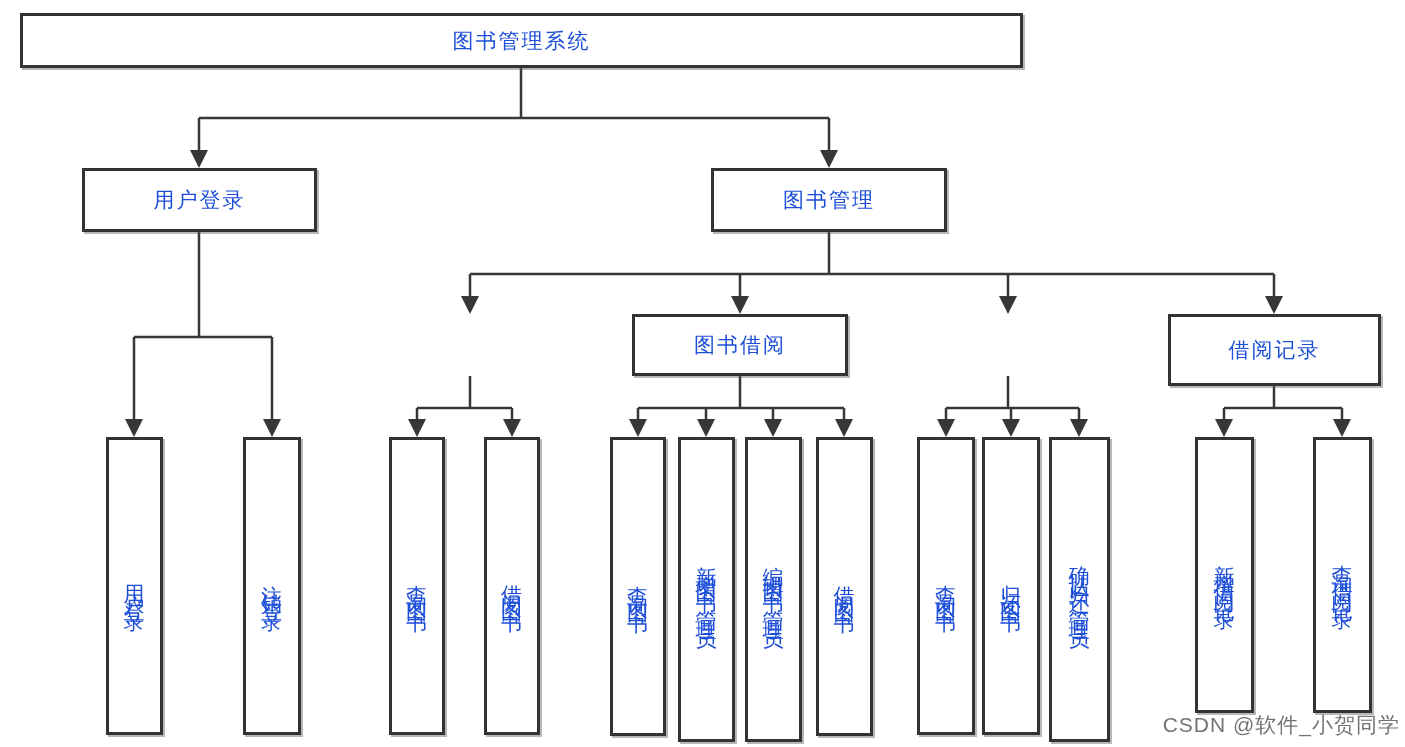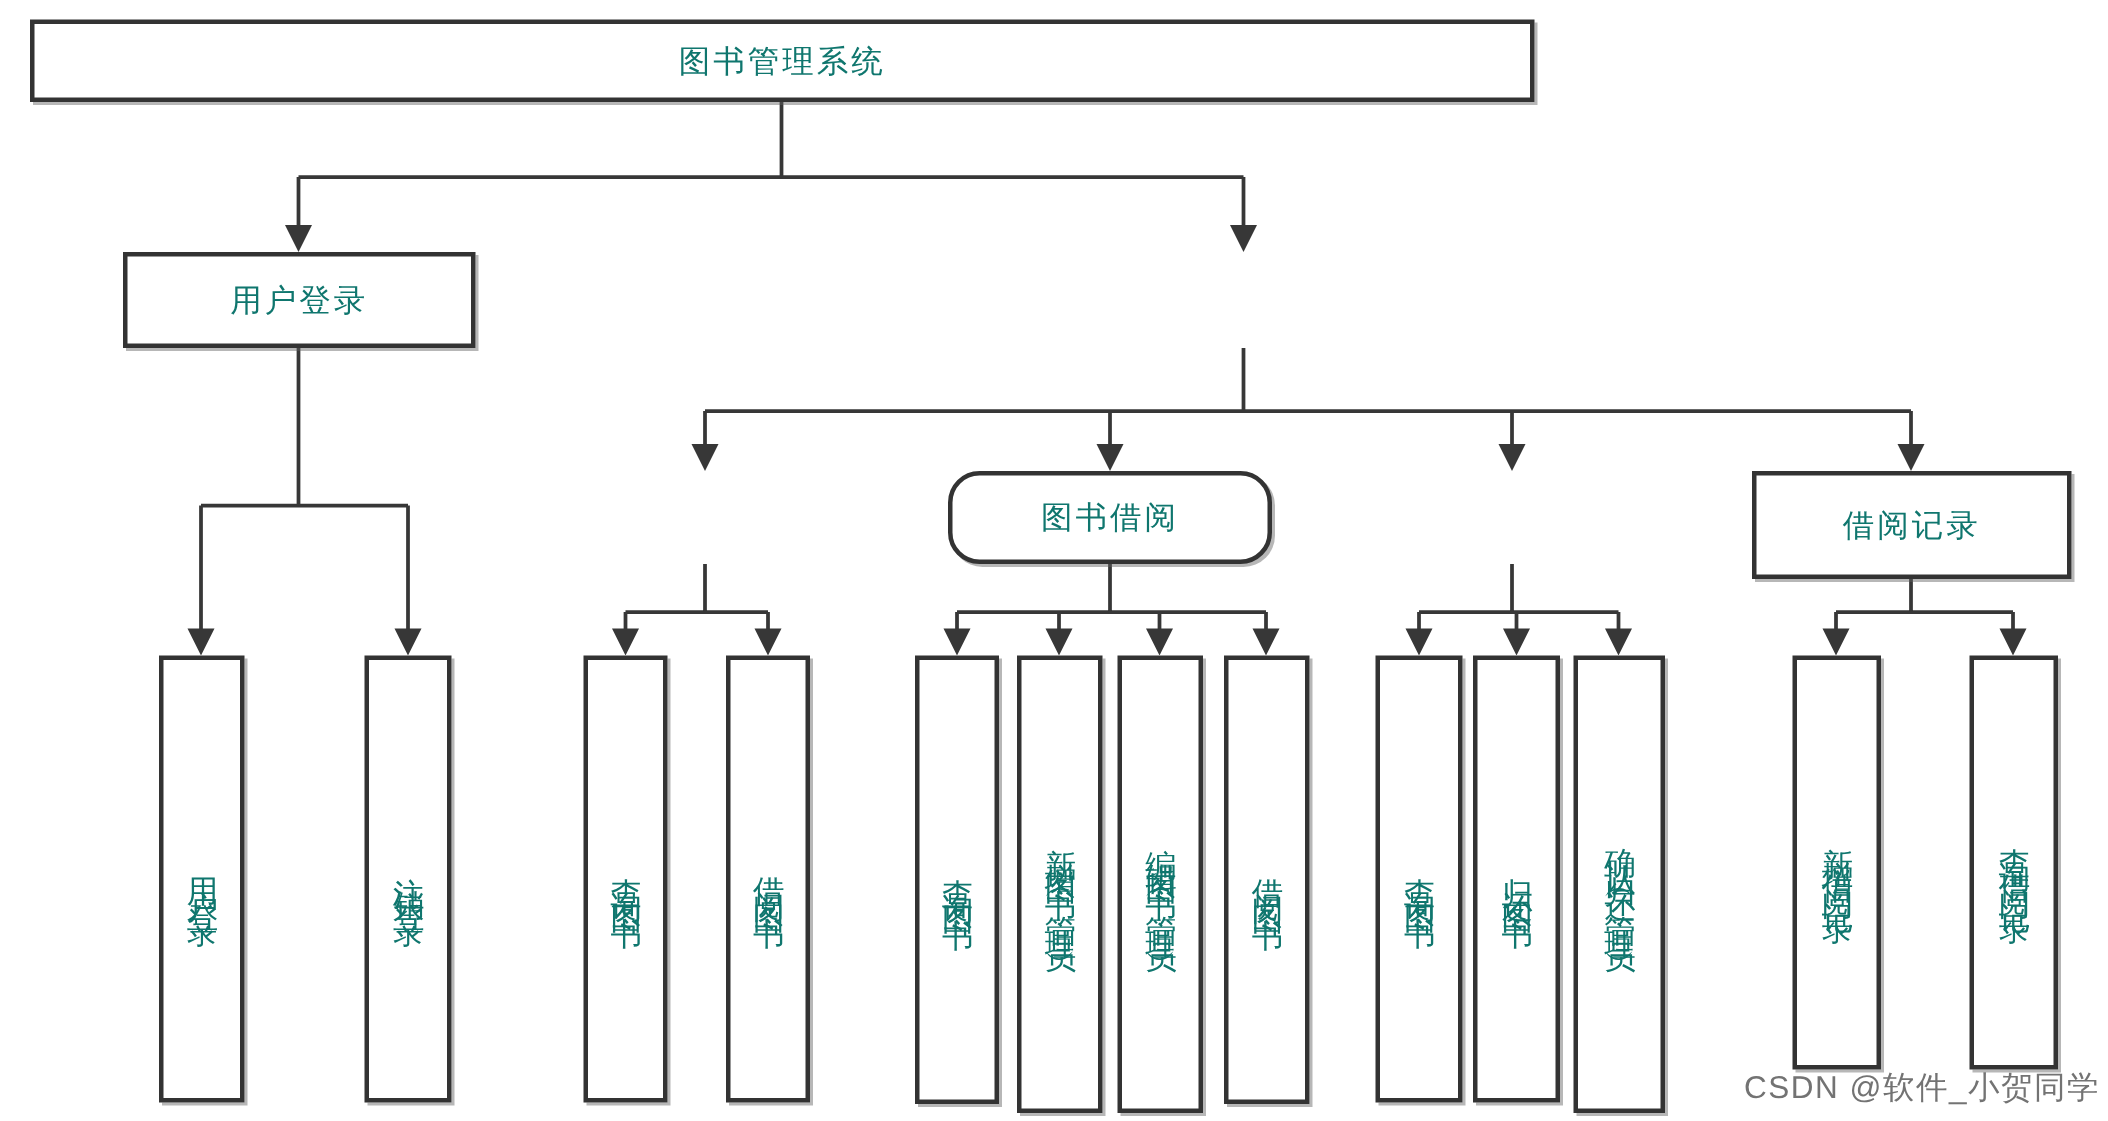--- a/index.html
+++ b/index.html
@@ -5,21 +5,21 @@
   html,body { margin:0; padding:0; background:#ffffff; }
   .canvas {
     position:relative; width:1405px; height:747px; background:#ffffff;
     font-family:"Liberation Sans","DejaVu Sans",sans-serif; overflow:hidden;
   }
   svg.connectors { position:absolute; left:0; top:0; width:1405px; height:747px; }
   .node {
     position:absolute; box-sizing:border-box;
     border:3px solid #333333; background:#ffffff;
     display:flex; align-items:center; justify-content:center;
-    color:#0f766e; font-size:21px; letter-spacing:2px;
+    color:#1d4ed8; font-size:21px; letter-spacing:2px;
     box-shadow:2px 2px 0 rgba(95,95,95,0.45);
     white-space:nowrap;
   }
   .leaf {
     writing-mode:vertical-rl; text-orientation:mixed;
     font-size:21px; letter-spacing:9px; white-space:normal;
     line-height:1;
   }
   .watermark {
     position:absolute; right:5px; top:711px;
@@ -74,22 +74,23 @@
       <polygon points="1070,419 1088,419 1079,437"></polygon>
 
       <polygon points="1215,419 1233,419 1224,437"></polygon>
       <polygon points="1333,419 1351,419 1342,437"></polygon>
     </g>
   </svg>
 
   <div class="node" style="left:20px; top:13px; width:1003px; height:55px;">图书管理系统</div>
 
   <div class="node" style="left:82px; top:168px; width:235px; height:64px;">用户登录</div>
+  <div class="node" style="left:711px; top:168px; width:236px; height:64px;">图书管理</div>
 
-  <div class="node" style="left:632px; top:314px; width:216px; height:62px;border-radius:21px;">图书借阅</div>
+  <div class="node" style="left:632px; top:314px; width:216px; height:62px;">图书借阅</div>
   <div class="node" style="left:1168px; top:314px; width:213px; height:72px;">借阅记录</div>
 
   <div class="node leaf" style="left:106px; top:437px; width:57px; height:298px;">用户登录</div>
   <div class="node leaf" style="left:243px; top:437px; width:58px; height:298px;">注销登录</div>
 
   <div class="node leaf" style="left:389px; top:437px; width:56px; height:298px;">查询图书</div>
   <div class="node leaf" style="left:484px; top:437px; width:56px; height:298px;">借阅图书</div>
 
   <div class="node leaf" style="left:610px; top:437px; width:56px; height:299px;">查询图书</div>
   <div class="node leaf" style="left:678px; top:437px; width:57px; height:305px;">新增图书（管理员）</div>

